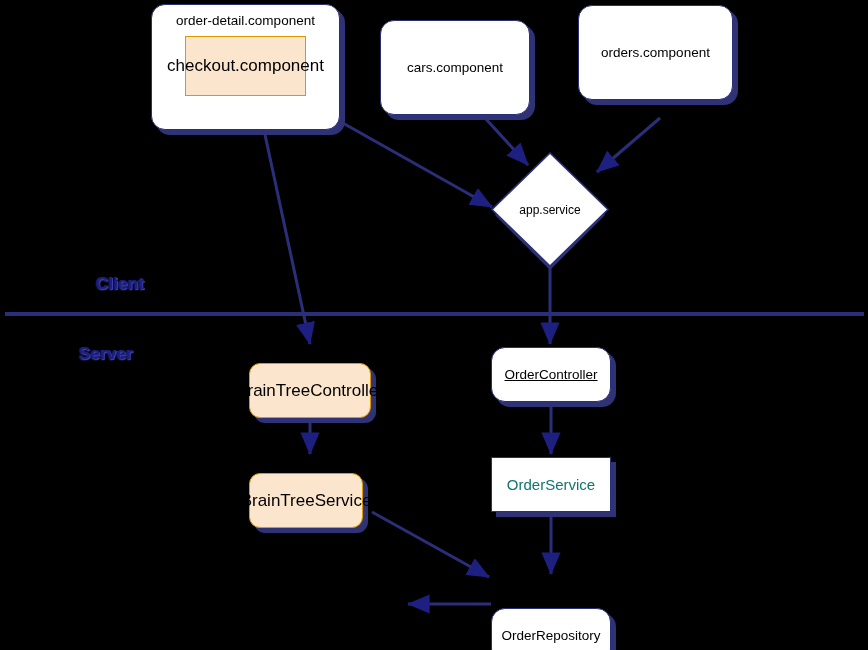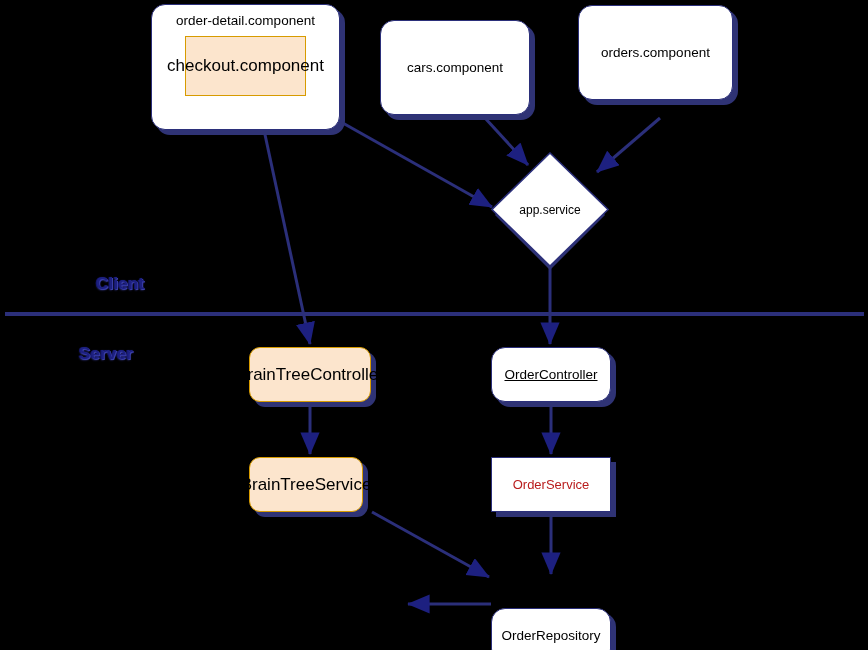--- a/index.html
+++ b/index.html
@@ -20,26 +20,26 @@
     box-shadow:5px 5px 0 0 #2f3375;
     color:#000;font-size:13.5px;
   }
   .comp.label-top{align-items:flex-start;padding-top:8px;}
 
   
   .peach{
     background:#fce5cd;border:1.4px solid #d79b00;
     color:#000000;font-size:17px;
   }
-  .peach.rounded{border-radius:11px;box-shadow:5px 5px 0 0 #2f3375;}
+  .peach.rounded{border-radius:11px;box-shadow:5px 5px 0 0 #2f3375;margin-top:16px;}
 
   
   .plain{
     background:#ffffff;border:1.4px solid #2b2f7a;border-radius:0;
-    box-shadow:5px 5px 0 0 #2f3375;color:#b91c1c;font-size:13px;
+    box-shadow:5px 5px 0 0 #2f3375;color:#0f766e;font-size:15px;
   }
 
   
   .diamond-wrap{position:absolute;}
   .diamond-wrap .dtext{
     position:absolute;left:0;top:0;width:100%;height:100%;
     display:flex;align-items:center;justify-content:center;
     font-size:12px;color:#000;pointer-events:none;
   }
 

